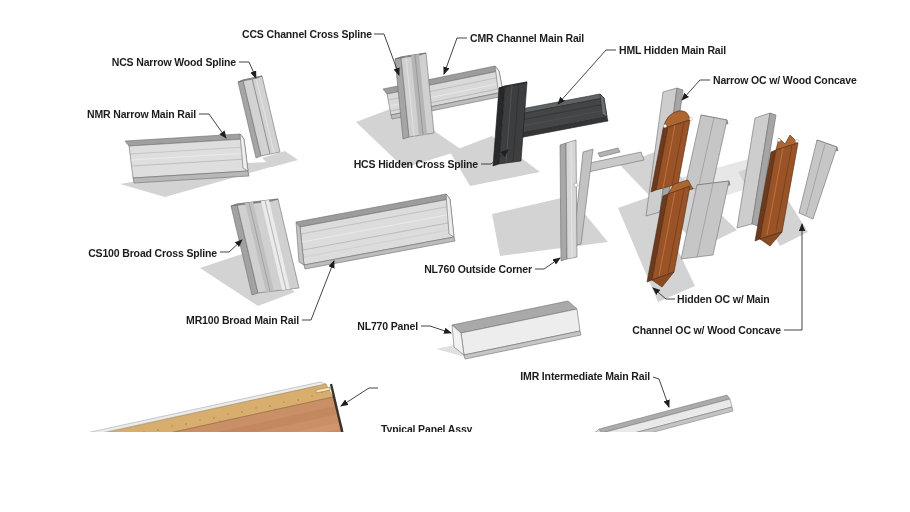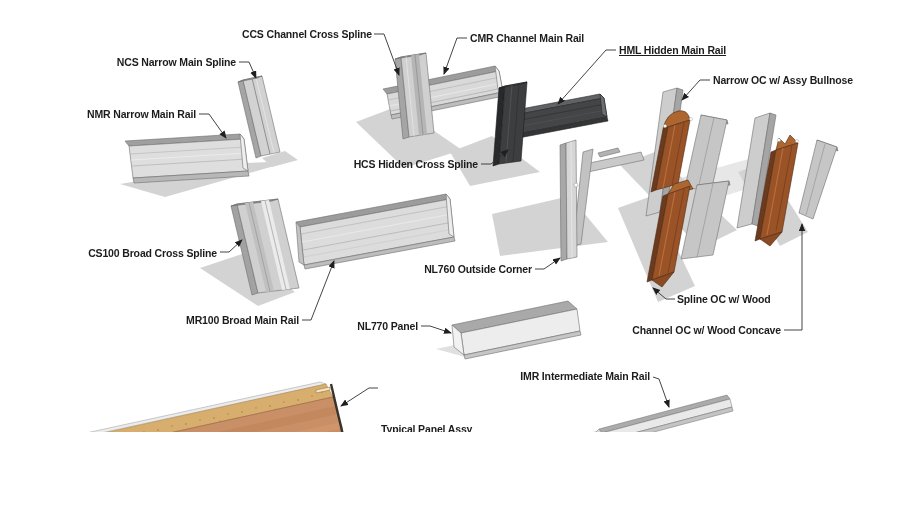--- a/index.html
+++ b/index.html
@@ -249,28 +249,28 @@
     <path d="M535,269 L544,269 L560,258" marker-end="url(#arrowhead)"></path>
     <path d="M675,299 L666,299 L653,288" marker-end="url(#arrowhead)"></path>
     <path d="M784,330 L802,330 L802,224" marker-end="url(#arrowhead)"></path>
     <path d="M421,326 L430,326 L451,333" marker-end="url(#arrowhead)"></path>
     <path d="M378,388 L369,388 L341,406" marker-end="url(#arrowhead)"></path>
     <path d="M653,377 L659,379 L669,407" marker-end="url(#arrowhead)"></path>
   </g>
 </svg>
 
 <div class="lbl" style="right:538px; top:28px;">CCS Channel Cross Spline</div>
-<div class="lbl" style="right:674px; top:56px;">NCS Narrow Main Spline</div>
+<div class="lbl" style="right:674px; top:56px;">NCS Narrow Wood Spline</div>
 <div class="lbl" style="right:714px; top:108px;margin-left:24px;">NMR Narrow Main Rail</div>
 <div class="lbl" style="left:470px;  top:32px;">CMR Channel Main Rail</div>
-<div class="lbl" style="left:619px;  top:44px;text-decoration:underline;">HML Hidden Main Rail</div>
+<div class="lbl" style="left:619px;  top:44px;">HML Hidden Main Rail</div>
 <div class="lbl" style="right:432px; top:158px;">HCS Hidden Cross Spline</div>
-<div class="lbl" style="left:713px;  top:74px;">Narrow OC w/ Assy Bullnose</div>
+<div class="lbl" style="left:713px;  top:74px;">Narrow OC w/ Wood Concave</div>
 <div class="lbl" style="right:693px; top:247px;text-align:center;">CS100 Broad Cross Spline</div>
 <div class="lbl" style="right:611px; top:314px;">MR100 Broad Main Rail</div>
 <div class="lbl" style="right:378px; top:263px;">NL760 Outside Corner</div>
-<div class="lbl" style="left:677px;  top:293px;">Spline OC w/ Wood</div>
+<div class="lbl" style="left:677px;  top:293px;">Hidden OC w/ Main</div>
 <div class="lbl" style="right:129px; top:324px;">Channel OC w/ Wood Concave</div>
 <div class="lbl" style="right:492px; top:320px;">NL770 Panel</div>
 <div class="lbl" style="left:381px;  top:381px;margin-top:42px;">Typical Panel Assy</div>
 <div class="lbl" style="right:260px; top:370px;margin-left:20px;">IMR Intermediate Main Rail</div>
 
 </div>
 
 </body></html>

